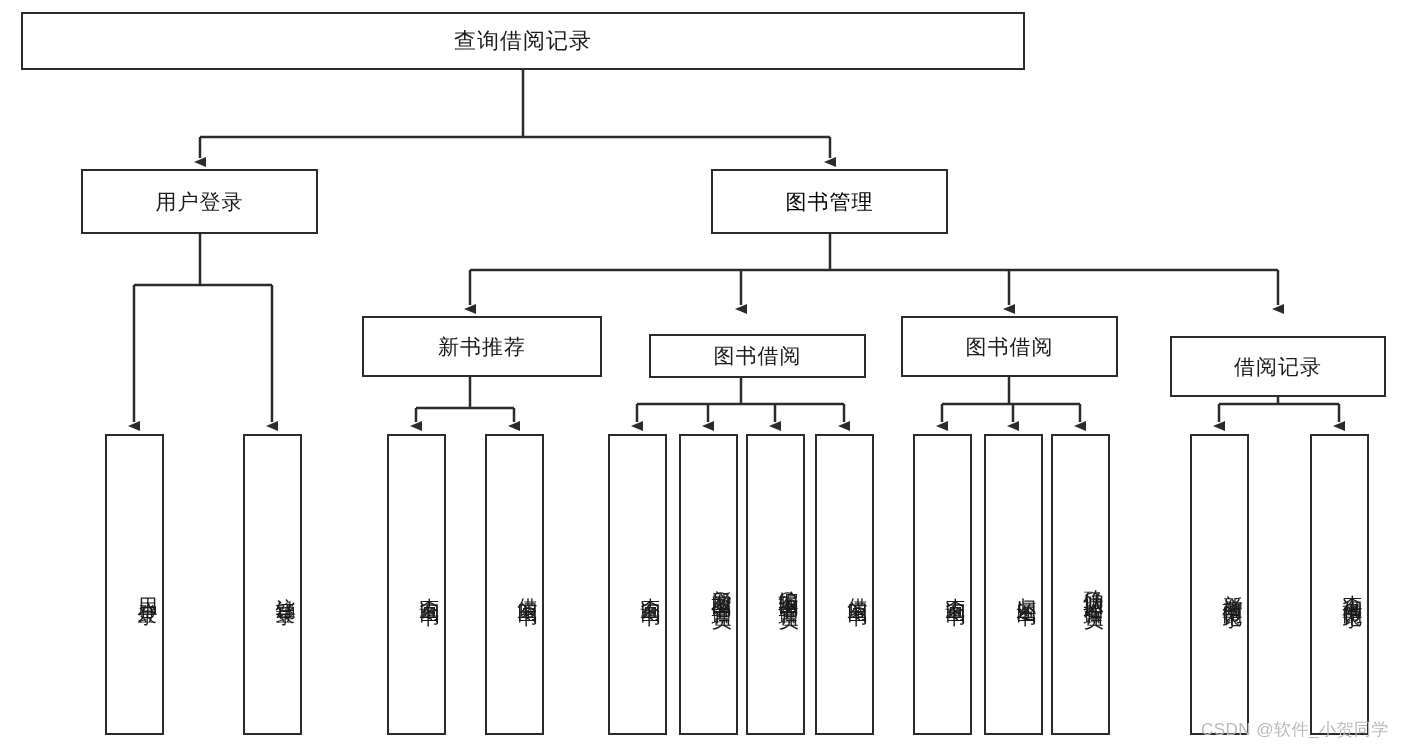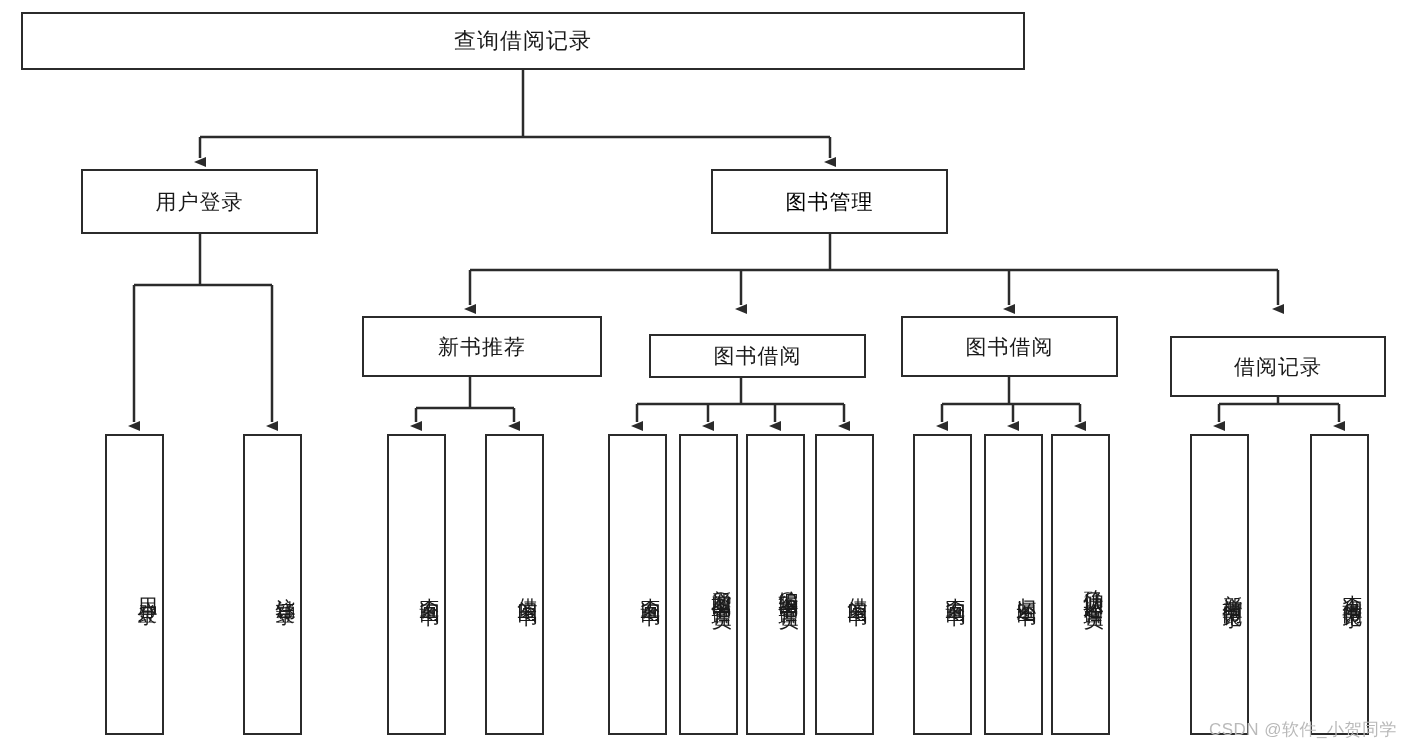--- a/index.html
+++ b/index.html
@@ -47,21 +47,21 @@
   .edges {
     position: absolute;
     left: 0;
     top: 0;
     width: 1405px;
     height: 747px;
     pointer-events: none;
   }
   .watermark {
     position: absolute;
-    right: 8px;
+    right: 16px;
     bottom: 6px;
     font-size: 17px;
     color: #b9b9b9;
     white-space: nowrap;
     letter-spacing: 0.5px;
   }
 </style>
 </head>
 <body>
 

